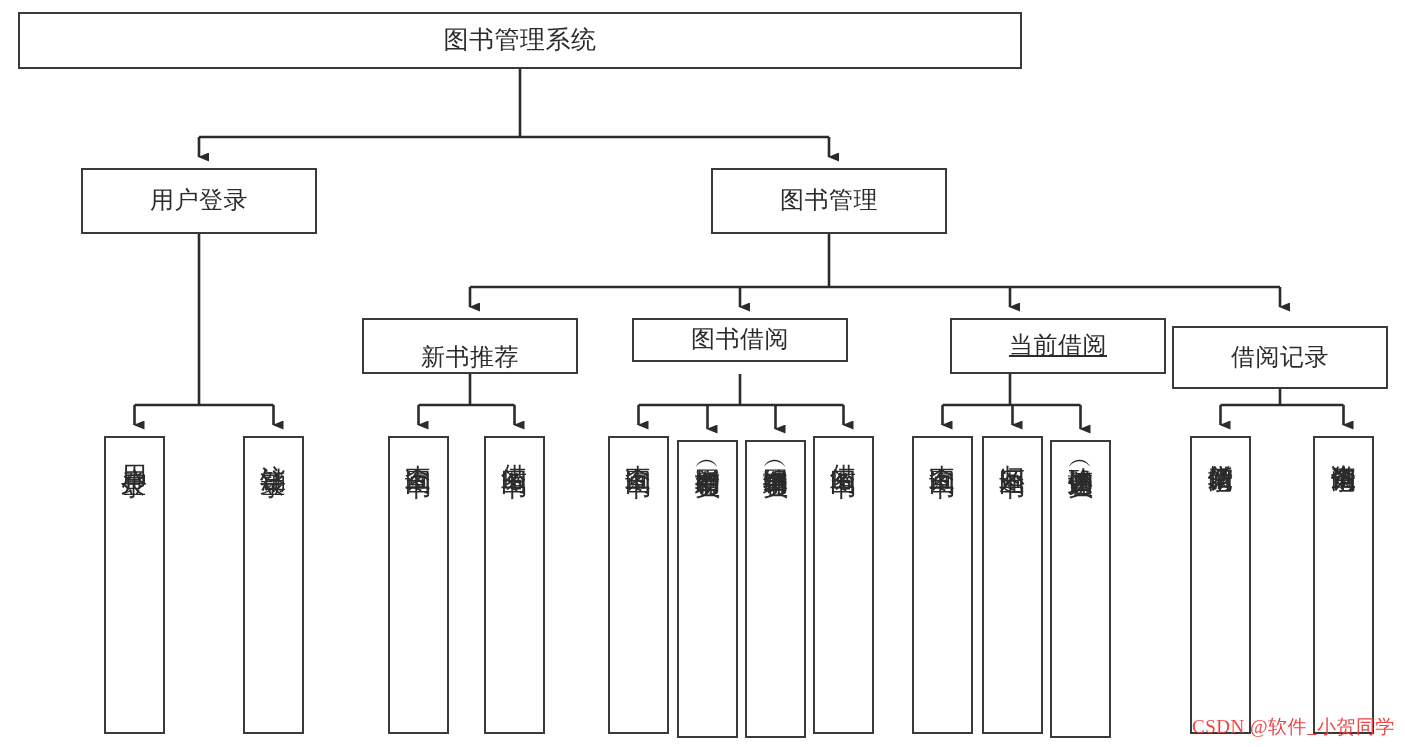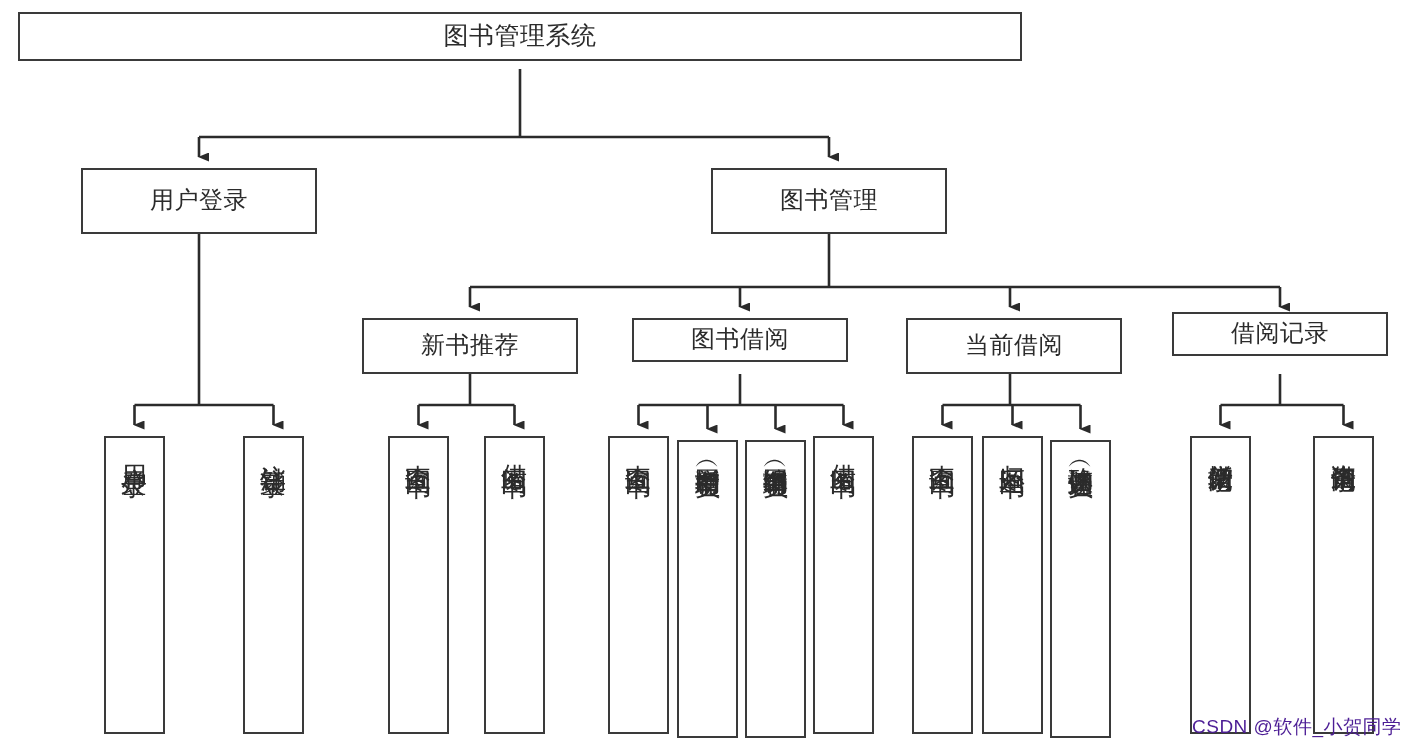--- a/index.html
+++ b/index.html
@@ -63,24 +63,24 @@
     letter-spacing: 3px;
     white-space: nowrap;
   }
   .node.vert.tall .node-label {
     font-size: 25px;
     letter-spacing: 1px;
   }
   .watermark {
     position: absolute;
     font-size: 19px;
-    color: #4c1d95;
+    color: #ef4444;
     white-space: nowrap;
     letter-spacing: 0.5px;
-    font-family: Liberation Sans, sans-serif;
+    font-family: Liberation Serif, serif;
   }
 </style>
 </head>
 <body>
 
 <div id="canvas">
 
   <svg id="edges" viewBox="0 0 1405 747" xmlns="http://www.w3.org/2000/svg">
     <defs>
       <marker id="arrowhead" markerWidth="9" markerHeight="11" refX="4.5" refY="10" orient="auto" markerUnits="userSpaceOnUse">
@@ -118,39 +118,39 @@
         <path d="M1012.5,405 L1012.5,425" marker-end="url(#arrowhead)"></path>
         <path d="M1080.5,405 L1080.5,429" marker-end="url(#arrowhead)"></path>
         <path d="M1280,374 L1280,405"></path>
         <path d="M1220.5,405 L1343.5,405"></path>
         <path d="M1220.5,405 L1220.5,425" marker-end="url(#arrowhead)"></path>
         <path d="M1343.5,405 L1343.5,425" marker-end="url(#arrowhead)"></path>
       </g>
   </svg>
 
   <div id="nodes">
-      <div class="node horiz root" style="left: 18px; top: 12px; width: 1004px; height: 49px;">
+      <div class="node horiz root" style="left: 18px; top: 12px; width: 1004px; height: 57px;">
         <span class="node-label">图书管理系统</span>
       </div>
       <div class="node horiz" style="left: 81px; top: 168px; width: 236px; height: 66px;">
         <span class="node-label">用户登录</span>
       </div>
       <div class="node horiz" style="left: 711px; top: 168px; width: 236px; height: 66px; justify-content: center;">
         <span class="node-label">图书管理</span>
       </div>
-      <div class="node horiz" style="left: 362px; top: 318px; width: 216px; height: 56px;">
+      <div class="node horiz" style="left: 362px; top: 318px; width: 216px; height: 56px; align-items: flex-end;">
         <span class="node-label">新书推荐</span>
       </div>
       <div class="node horiz" style="left: 632px; top: 318px; width: 216px; height: 44px;">
         <span class="node-label">图书借阅</span>
       </div>
-      <div class="node horiz" style="left: 906px; top: 318px; width: 216px; height: 56px;">
+      <div class="node horiz" style="left: 950px; top: 318px; width: 216px; height: 56px; text-decoration: underline;">
         <span class="node-label">当前借阅</span>
       </div>
-      <div class="node horiz" style="left: 1172px; top: 312px; width: 216px; height: 44px;">
+      <div class="node horiz" style="left: 1172px; top: 326px; width: 216px; height: 63px;">
         <span class="node-label">借阅记录</span>
       </div>
       <div class="node vert" style="left: 104px; top: 436px; width: 61px; height: 298px;">
         <span class="node-label">用户登录</span>
       </div>
       <div class="node vert" style="left: 243px; top: 436px; width: 61px; height: 298px;">
         <span class="node-label">注销登录</span>
       </div>
       <div class="node vert" style="left: 388px; top: 436px; width: 61px; height: 298px;">
         <span class="node-label">查询图书</span>

